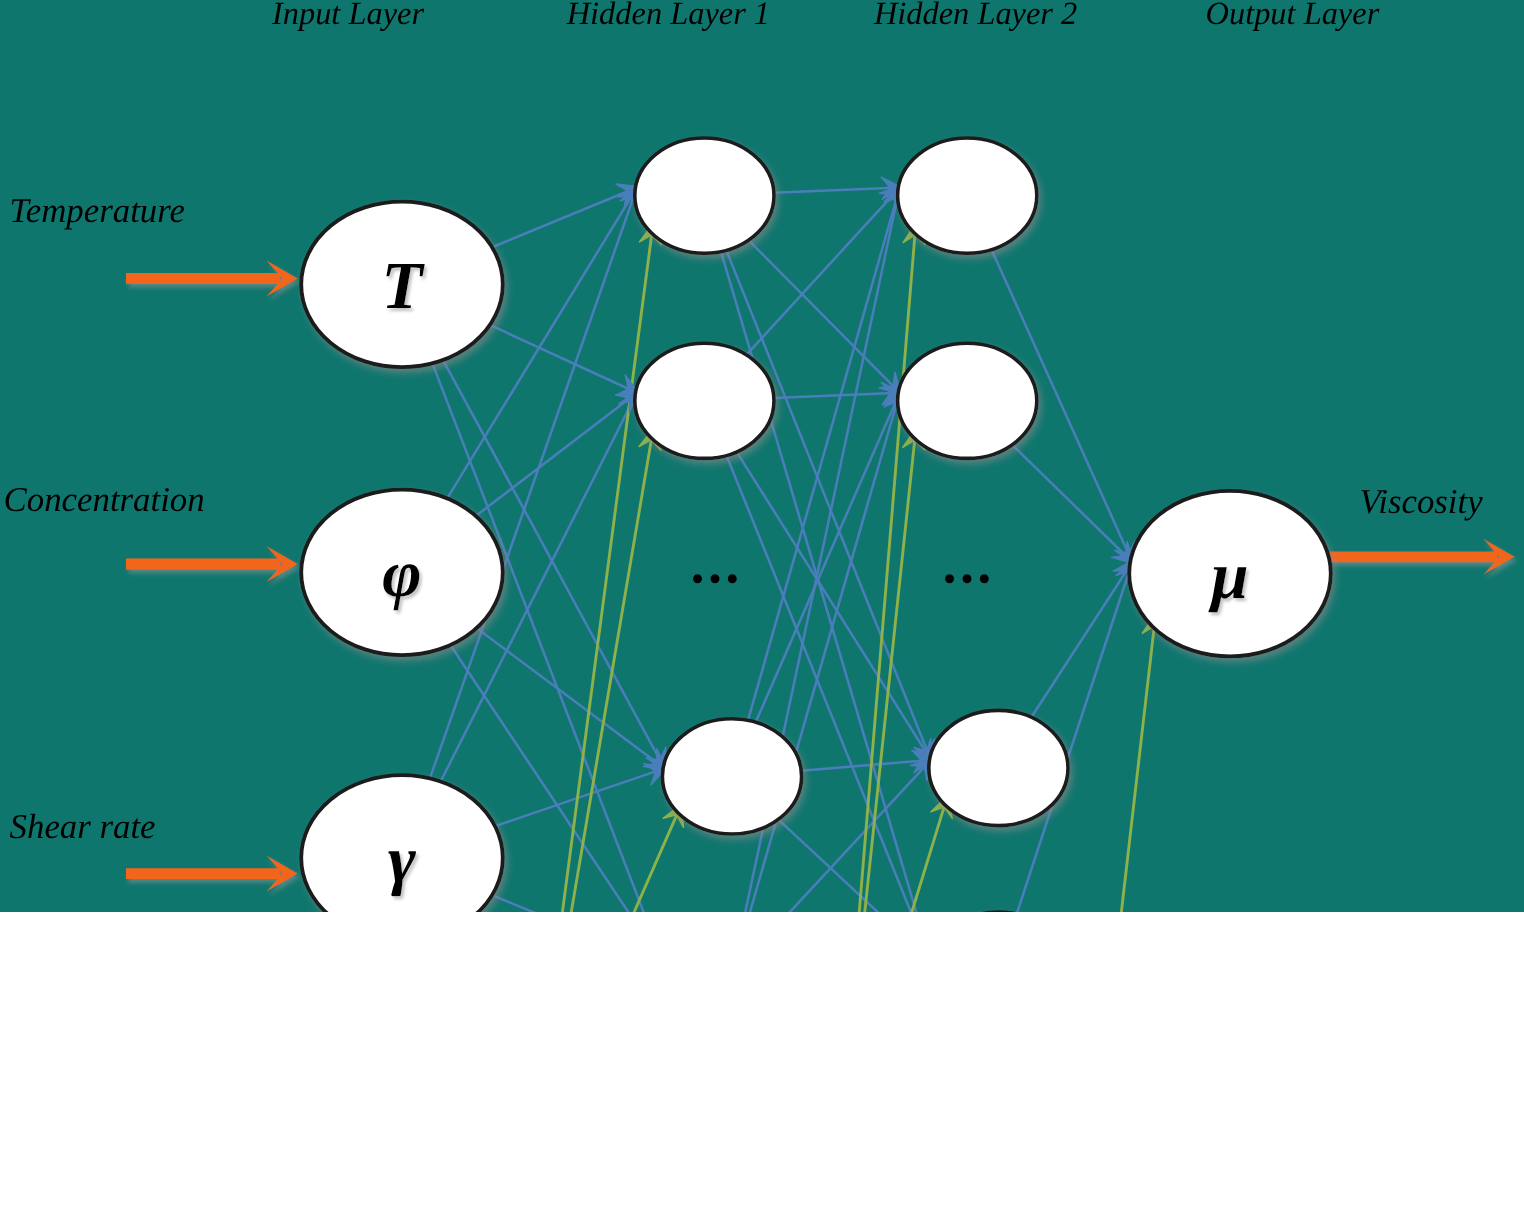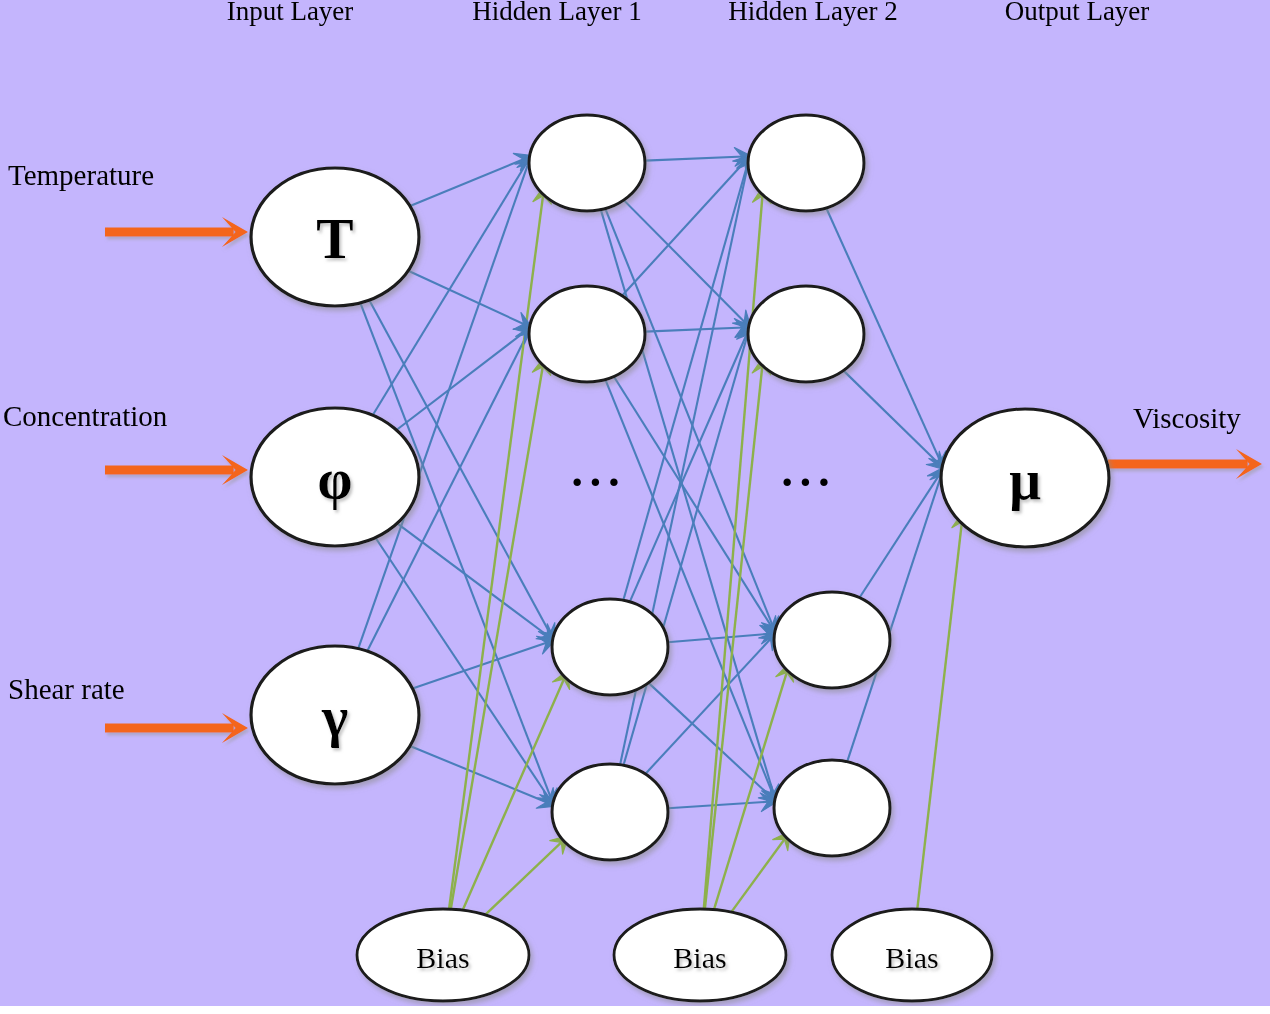--- a/index.html
+++ b/index.html
@@ -3,24 +3,25 @@
 <meta charset="utf-8">
 <style>
   html, body {
     margin: 0;
     padding: 0;
     background: #ffffff;
   }
   #canvas-wrap {
     position: relative;
     width: 1270px;
-    height: 1006px;
-    background: #c4b5fd;
+    height: 760px;
+    background: #0f766e;
     overflow: hidden;
     font-family: "Liberation Serif", "DejaVu Serif", serif;
+    font-style: italic;
   }
   svg#net {
     position: absolute;
     left: 0;
     top: 0;
     width: 1270px;
     height: 1014px;
     display: block;
   }
   .layer-header {

